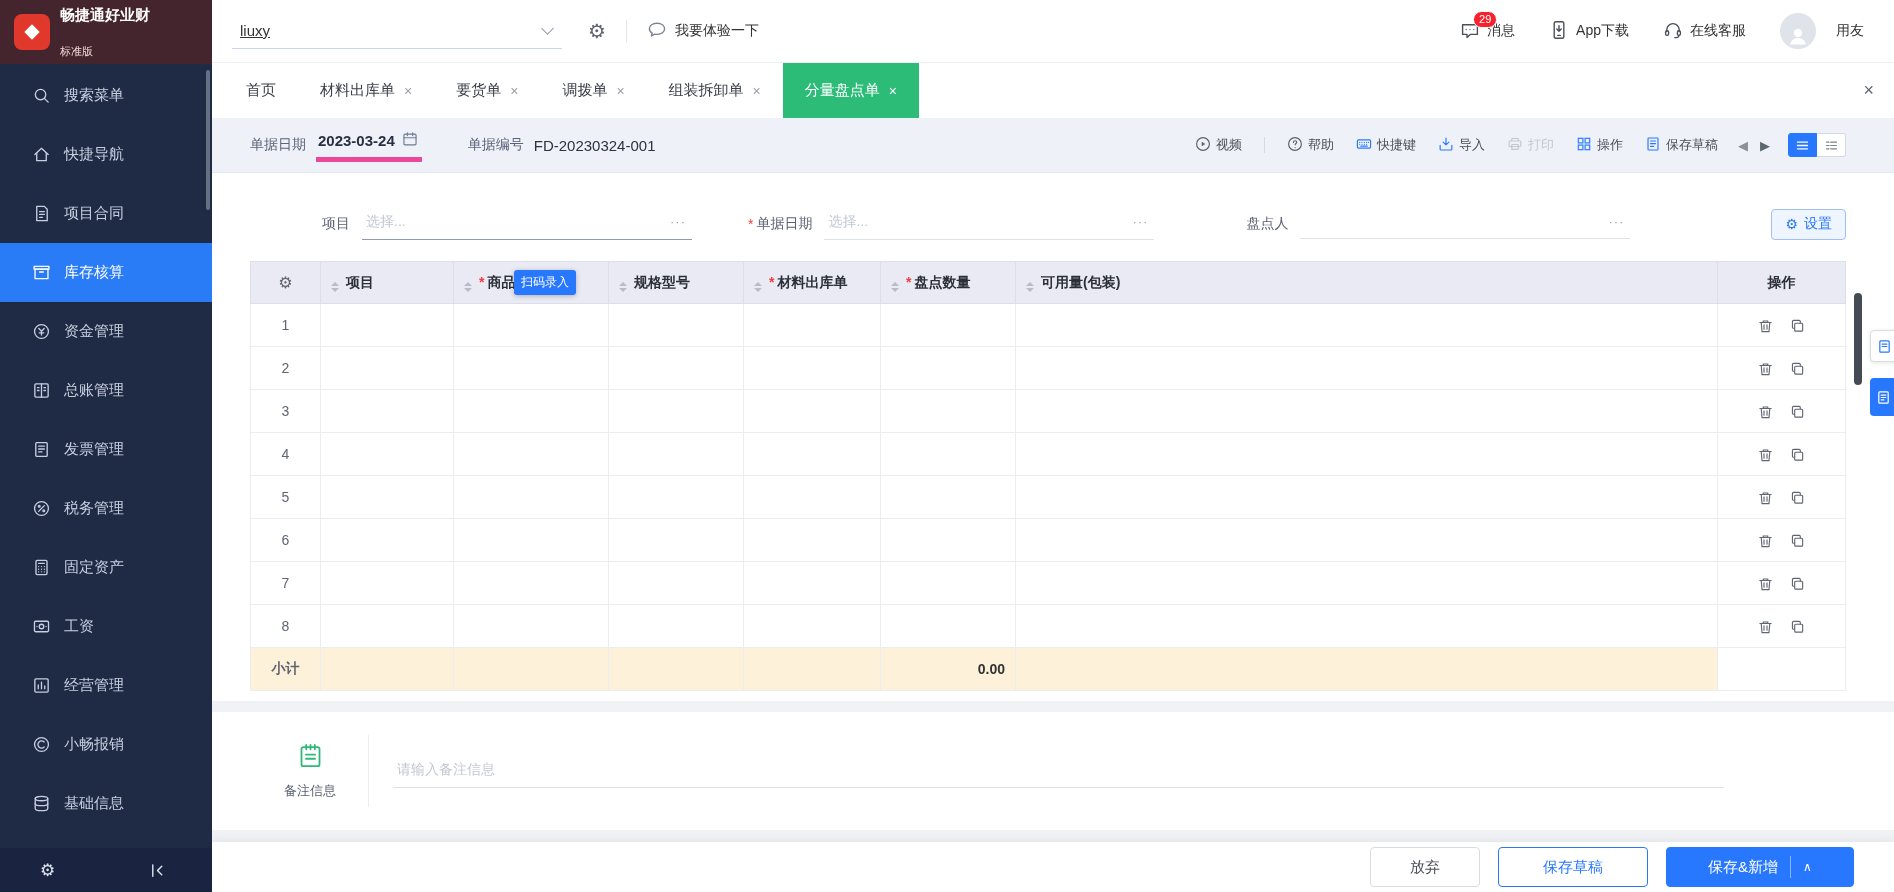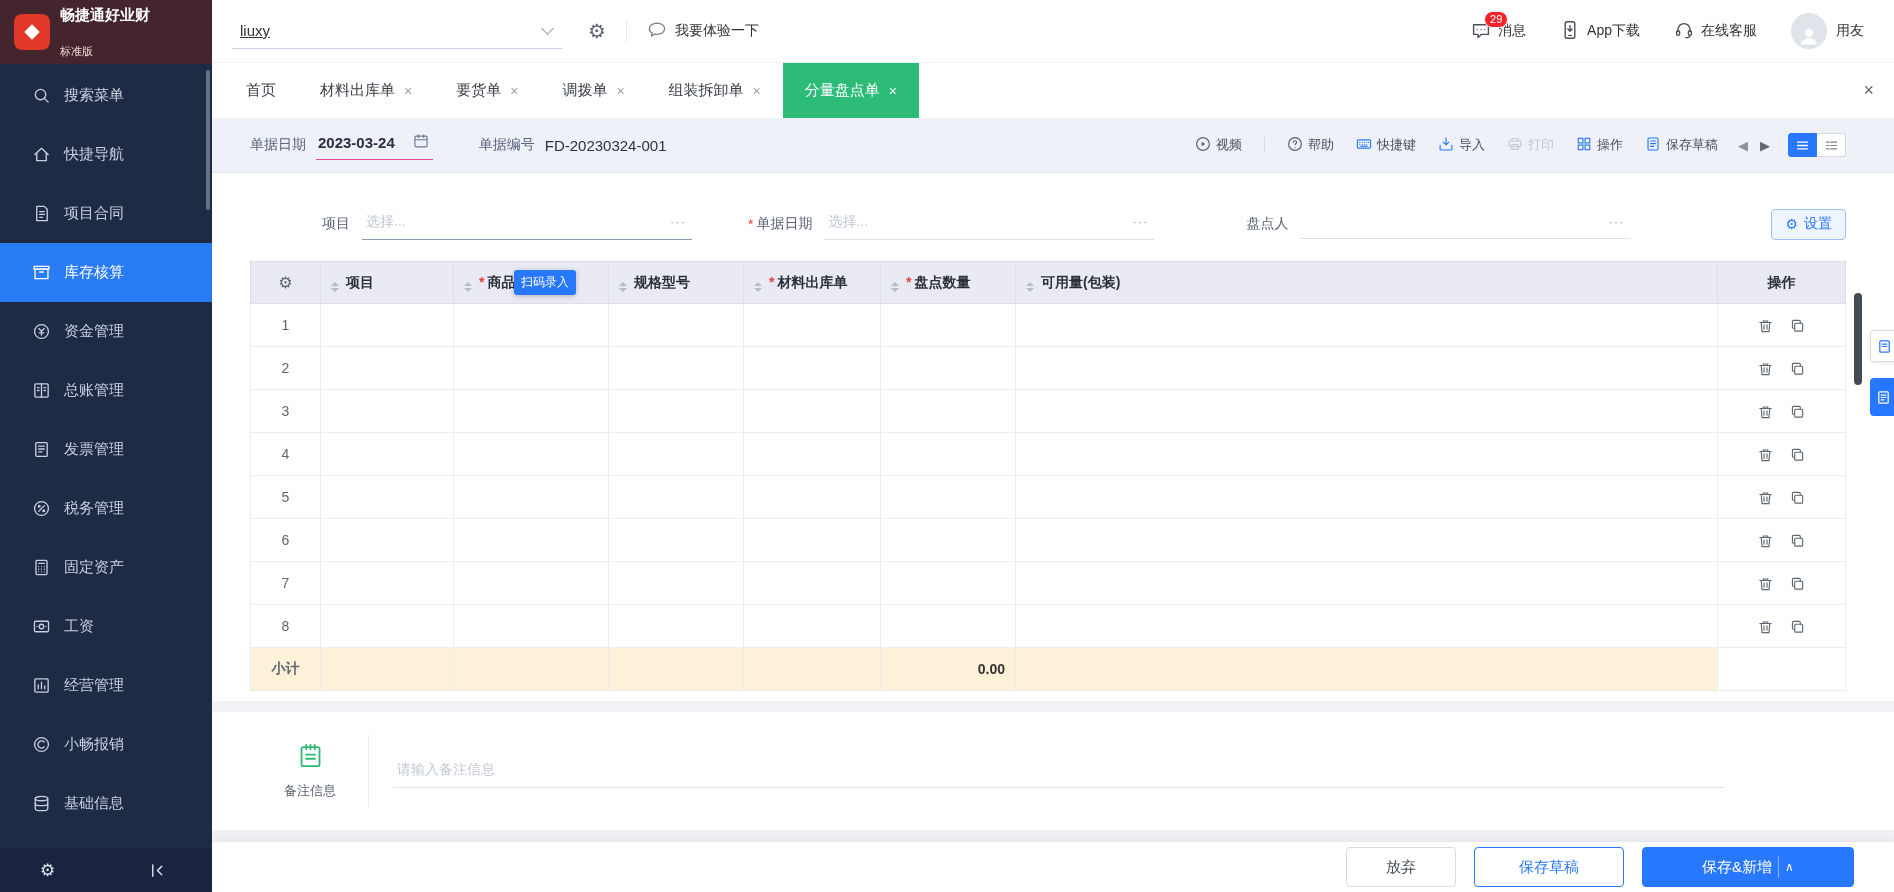--- a/index.html
+++ b/index.html
@@ -33,37 +33,37 @@
   .gear-top { font-size: 20px; color: #5c6472; margin-left: 26px; cursor: pointer; }
   .vdiv { width: 1px; height: 22px; background: #e3e6ea; margin: 0 20px; }
   .exp { display: flex; align-items: center; gap: 8px; font-size: 14px; color: #333; cursor: pointer; }
   .exp svg { width: 20px; height: 20px; color: #7a828e; }
   .tb-spacer { flex: 1; }
   .top-right { display: flex; align-items: center; gap: 34px; }
   .tb-link { display: flex; align-items: center; gap: 7px; font-size: 14px; color: #333; cursor: pointer; }
   .tb-link svg { width: 20px; height: 20px; color: #4a5059; }
   .tb-ic { position: relative; display: inline-flex; }
   .badge { position: absolute; top: -10px; left: 13px; background: #f5222d; color: #fff; font-size: 11px; line-height: 1; padding: 2px 5px; border-radius: 9px; border: 1px solid #fff; }
-  .user { display: flex; align-items: center; gap: 9px; cursor: pointer; }
+  .user { display: flex; align-items: center; gap: 20px; cursor: pointer; }
   .avatar { width: 36px; height: 36px; border-radius: 50%; background: #dfe3ea; display: flex; align-items: flex-end; justify-content: center; overflow: hidden; }
   .avatar svg { width: 26px; height: 26px; }
   .user-name { font-size: 14px; color: #333; }
 
   
   .tabbar { height: 55px; background: #fff; display: flex; align-items: stretch; padding-left: 12px; position: relative; flex-shrink: 0; }
   .tab { display: flex; align-items: center; padding: 0 22px; font-size: 15px; color: #3a3f47; cursor: pointer; }
   .tab-close { margin-left: 9px; font-size: 14px; color: #9aa0a8; cursor: pointer; }
   .tab.active { background: #2dbb78; color: #fff; }
   .tab.active .tab-close { color: #fff; }
   .tabbar-close { position: absolute; right: 20px; top: 17px; font-size: 18px; color: #5f6670; cursor: pointer; }
 
   
   .toolbar { height: 55px; background: #eef1f8; border-bottom: 1px solid #e3e8f0; display: flex; align-items: center; padding: 0 48px 0 38px; flex-shrink: 0; }
   .tb-label { font-size: 14px; color: #5a6378; margin-right: 10px; white-space: nowrap; }
-  .date-field { display: flex; align-items: center; gap: 18px; border-bottom: 1px solid #ec4899; padding: 2px 4px 6px 2px; cursor: pointer; }
+  .date-field { display: flex; align-items: center; gap: 7px; border-bottom: 5px solid #ec4899; padding: 2px 4px 6px 2px; cursor: pointer; }
   .date-value { font-size: 15px; font-weight: bold; color: #283042; }
   .date-field svg { width: 16px; height: 16px; color: #6f7b93; }
   .tb-label.second { margin-left: 46px; }
   .doc-no { font-size: 15px; color: #2b3242; }
   .tb-actions { margin-left: auto; display: flex; align-items: center; }
   .tb-item { display: flex; align-items: center; gap: 5px; margin-left: 22px; font-size: 13px; color: #4a4f57; cursor: pointer; white-space: nowrap; }
   .tb-item svg { width: 16px; height: 16px; }
   .ic-gray { color: #5b626d; }
   .ic-blue { color: #2878ff; }
   .tb-item.disabled { color: #c3c7cf; }
@@ -123,21 +123,21 @@
   .remark-div { width: 1px; height: 72px; background: #ebedf0; margin: 0 24px 0 16px; }
   .remark-input { flex: 1; border: none; outline: none; border-bottom: 1px solid #dde1e8; font-size: 14px; color: #333; padding: 6px 4px 10px; font-family: inherit; background: transparent; }
   .remark-input::placeholder { color: #c2c8d2; }
 
   
   .gap2 { height: 12px; background: #f0f2f5; flex-shrink: 0; }
   .footer-bar { height: 50px; background: #fff; box-shadow: 0 -3px 8px rgba(0,0,0,.05); display: flex; align-items: center; justify-content: flex-end; gap: 18px; padding-right: 40px; flex-shrink: 0; }
   .btn { height: 40px; border-radius: 4px; font-size: 15px; cursor: pointer; font-family: inherit; display: flex; align-items: center; justify-content: center; }
   .btn.ghost { width: 110px; background: #fff; border: 1px solid #d9dce2; color: #4a4f57; }
   .btn.outline { width: 150px; background: #fff; border: 1px solid #2878ff; color: #2878ff; }
-  .btn.primary { width: 212px; background: #2878ff; border: 1px solid #2878ff; color: #fff; gap: 6px; }
+  .btn.primary { width: 188px; background: #2878ff; border: 1px solid #2878ff; color: #fff; gap: 12px; }
   .btn-divider { width: 1px; height: 22px; background: rgba(255,255,255,.45); }
   .caret { font-size: 12px; }
 
   
   .edge1 { position: absolute; right: -14px; top: 330px; width: 38px; height: 32px; background: #fff; border: 1px solid #d8dce3; border-radius: 4px; box-shadow: 0 1px 4px rgba(0,0,0,.1); display: flex; align-items: center; padding-left: 6px; cursor: pointer; color: #2878ff; z-index: 5; }
   .edge2 { position: absolute; right: -14px; top: 378px; width: 38px; height: 38px; background: #2878ff; border-radius: 4px; display: flex; align-items: center; padding-left: 6px; cursor: pointer; color: #fff; z-index: 5; }
   .edge1 svg, .edge2 svg { width: 15px; height: 15px; }
 </style>
 </head>
 <body>

